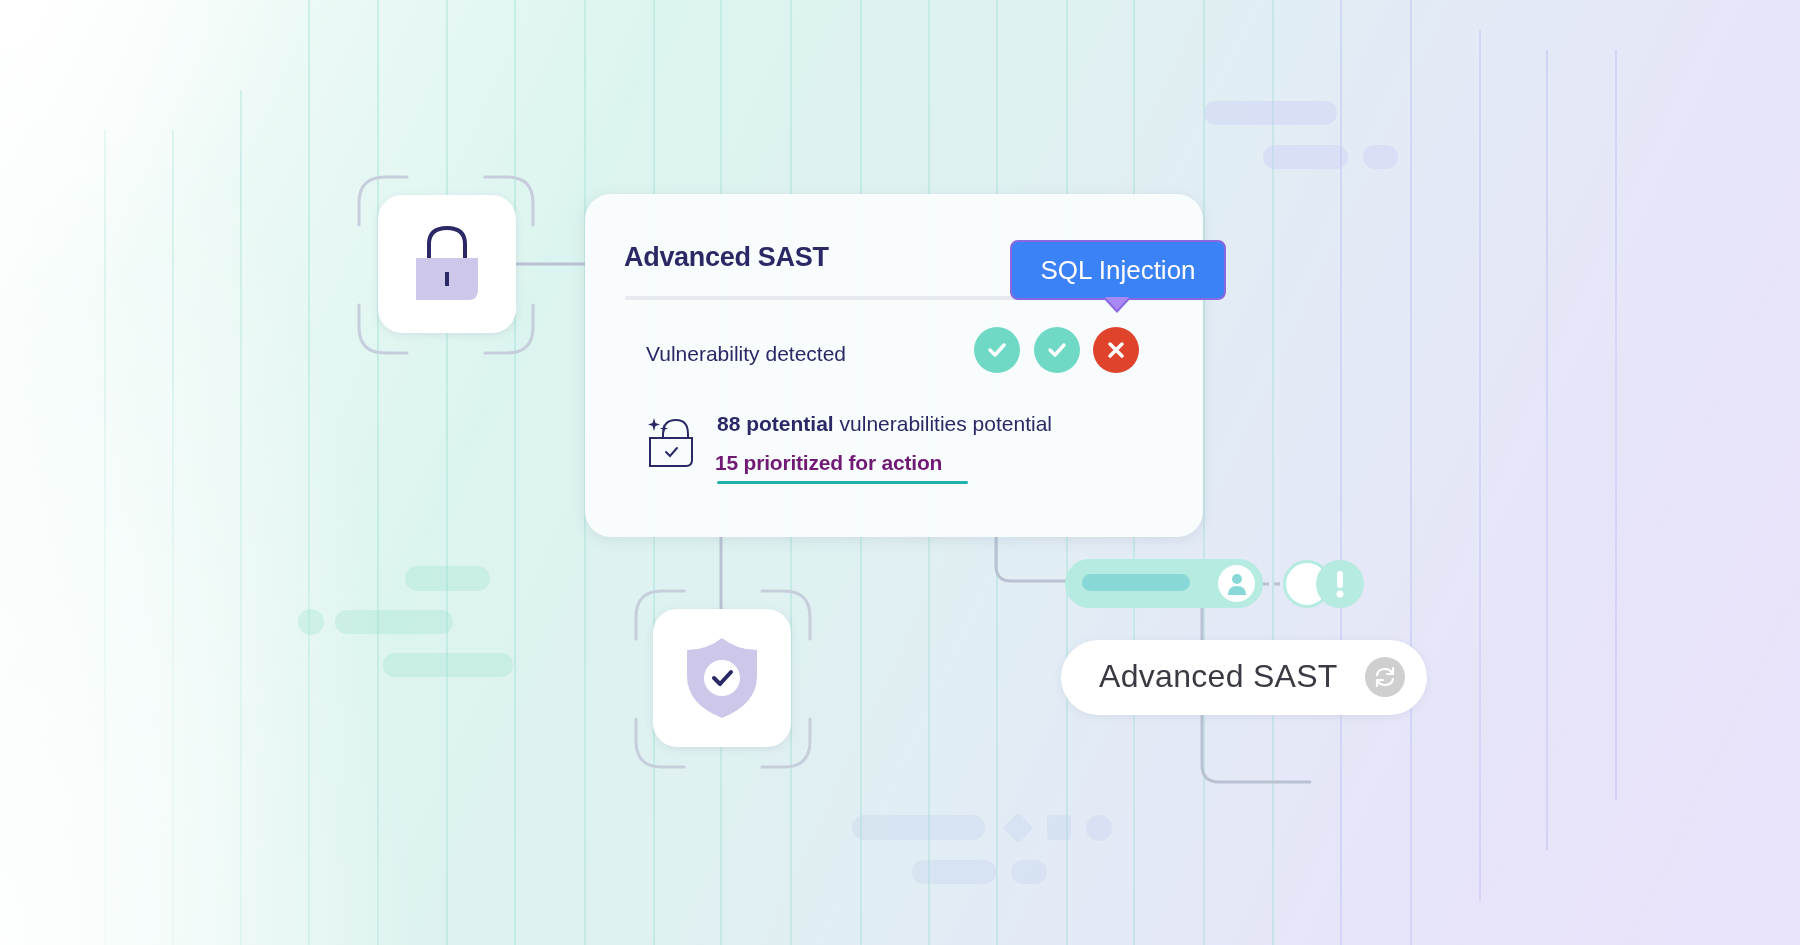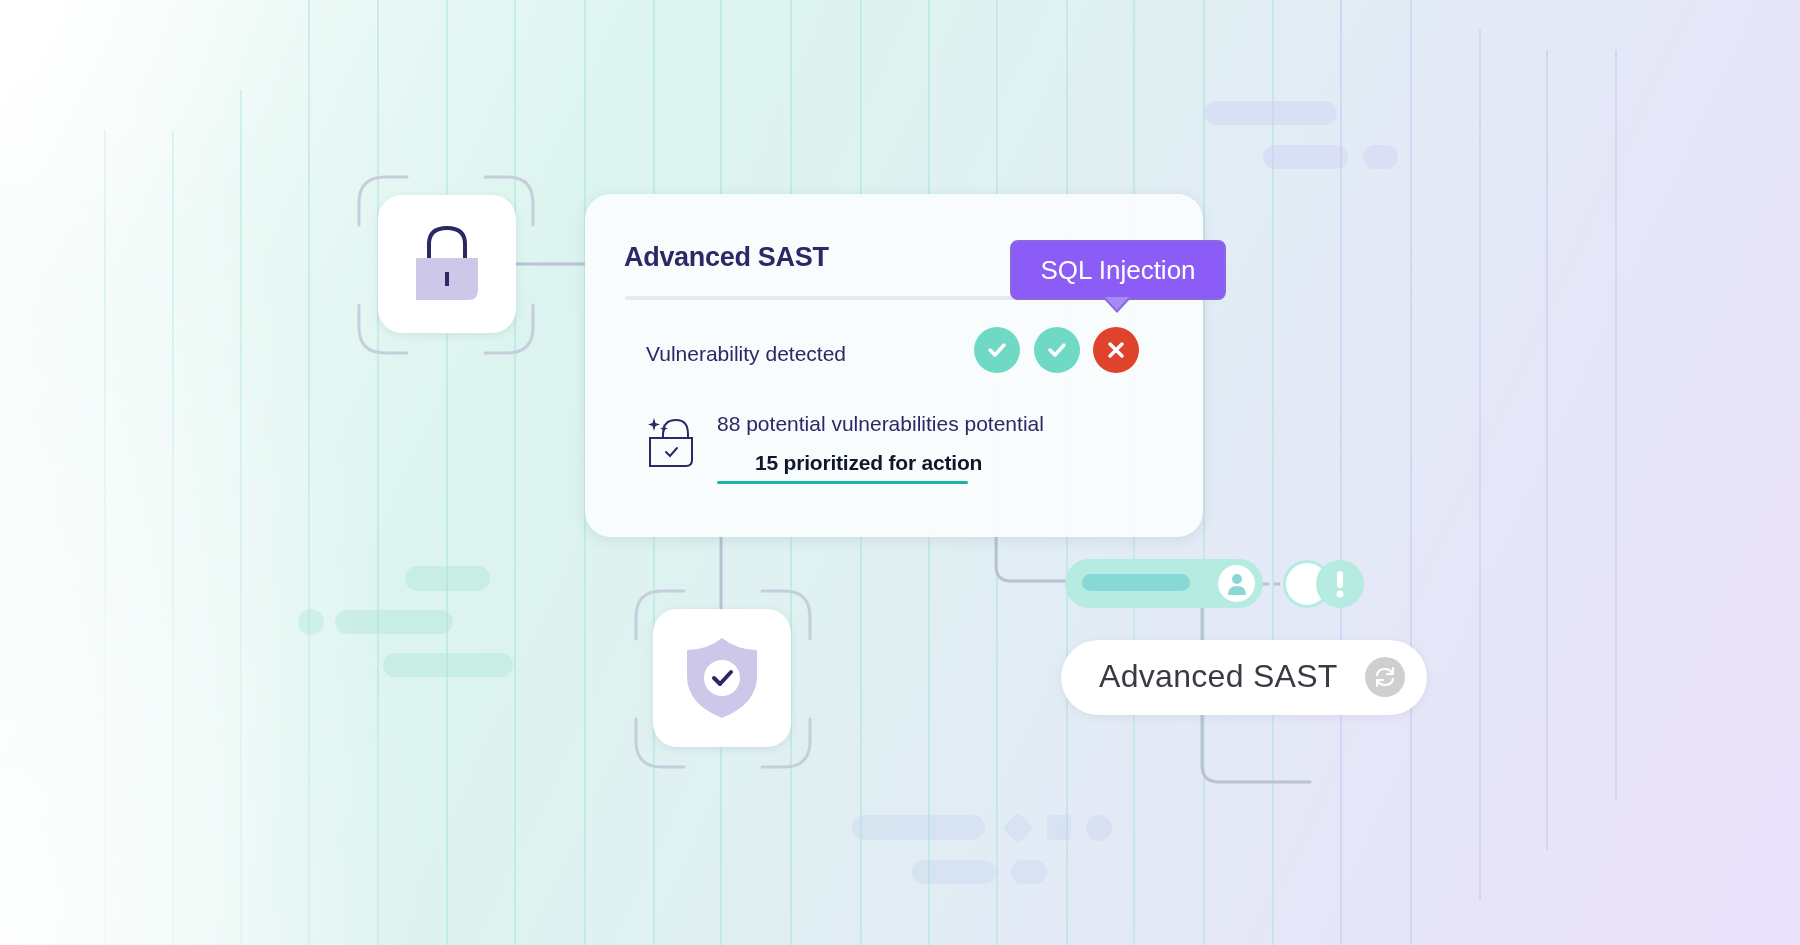--- a/index.html
+++ b/index.html
@@ -21,24 +21,24 @@
   .main-card{position:absolute;left:585px;top:194px;width:618px;height:343px;background:rgba(249,252,253,0.96);
     border-radius:26px;box-shadow:0 3px 14px rgba(60,70,110,0.10);}
   .card-title{position:absolute;left:39px;top:48px;font-size:27px;font-weight:bold;color:#2b2866;letter-spacing:-0.3px;}
   .divider{position:absolute;left:40px;top:102px;width:420px;height:4px;background:#e6e9ee;border-radius:2px;}
   .row-label{position:absolute;left:61px;top:148px;font-size:21px;color:#2b2866;}
   .status{position:absolute;top:133px;width:46px;height:46px;border-radius:50%;display:flex;align-items:center;justify-content:center;}
   .status.ok{background:#6fd9c6;}
   .status.bad{background:#e0432c;}
   .summary-icon{position:absolute;left:61px;top:222px;}
   .summary-line1{position:absolute;left:132px;top:218px;font-size:21px;color:#2b2866;}
-  .summary-line1 b{font-weight:normal;}
-  .summary-line2{position:absolute;left:130px;top:257px;font-size:21px;font-weight:bold;color:#0f172a;letter-spacing:-0.2px;margin-left:40px;}
+  .summary-line1 b{font-weight:bold;}
+  .summary-line2{position:absolute;left:130px;top:257px;font-size:21px;font-weight:bold;color:#701a75;letter-spacing:-0.2px;}
   .underline{position:absolute;left:132px;top:287px;width:251px;height:3px;background:#1fb2a8;border-radius:2px;}
-  .tooltip{position:absolute;left:1010px;top:240px;width:216px;height:60px;background:#8b5cf6;border:2px solid #8a68e0;
+  .tooltip{position:absolute;left:1010px;top:240px;width:216px;height:60px;background:#3b82f6;border:2px solid #8a68e0;
     border-radius:8px;box-sizing:border-box;color:#fff;font-size:26px;display:flex;align-items:center;justify-content:center;}
   .tooltip-tail{position:absolute;left:1103px;top:298px;width:0;height:0;border-left:14px solid transparent;border-right:14px solid transparent;border-top:15px solid #8a68e0;}
   .tooltip-tail-inner{position:absolute;left:1105px;top:297px;width:0;height:0;border-left:12px solid transparent;border-right:12px solid transparent;border-top:13px solid #a98af5;}
   .teal-pill{position:absolute;left:1065px;top:559px;width:198px;height:49px;background:#b5ebe0;border-radius:25px;}
   .teal-bar{position:absolute;left:17px;top:15px;width:108px;height:17px;background:#87d8d6;border-radius:9px;}
   .avatar{position:absolute;left:153px;top:6px;width:37px;height:37px;border-radius:50%;background:#fff;display:flex;align-items:center;justify-content:center;}
   .sast-pill{position:absolute;left:1061px;top:640px;width:366px;height:75px;background:#fff;border-radius:38px;
     box-shadow:0 2px 10px rgba(60,70,110,0.08);}
   .sast-label{position:absolute;left:38px;top:18px;font-size:32px;color:#3a3a44;letter-spacing:0.3px;}
   .refresh{position:absolute;left:304px;top:17px;width:40px;height:40px;border-radius:50%;background:#cfcfcf;display:flex;align-items:center;justify-content:center;}

